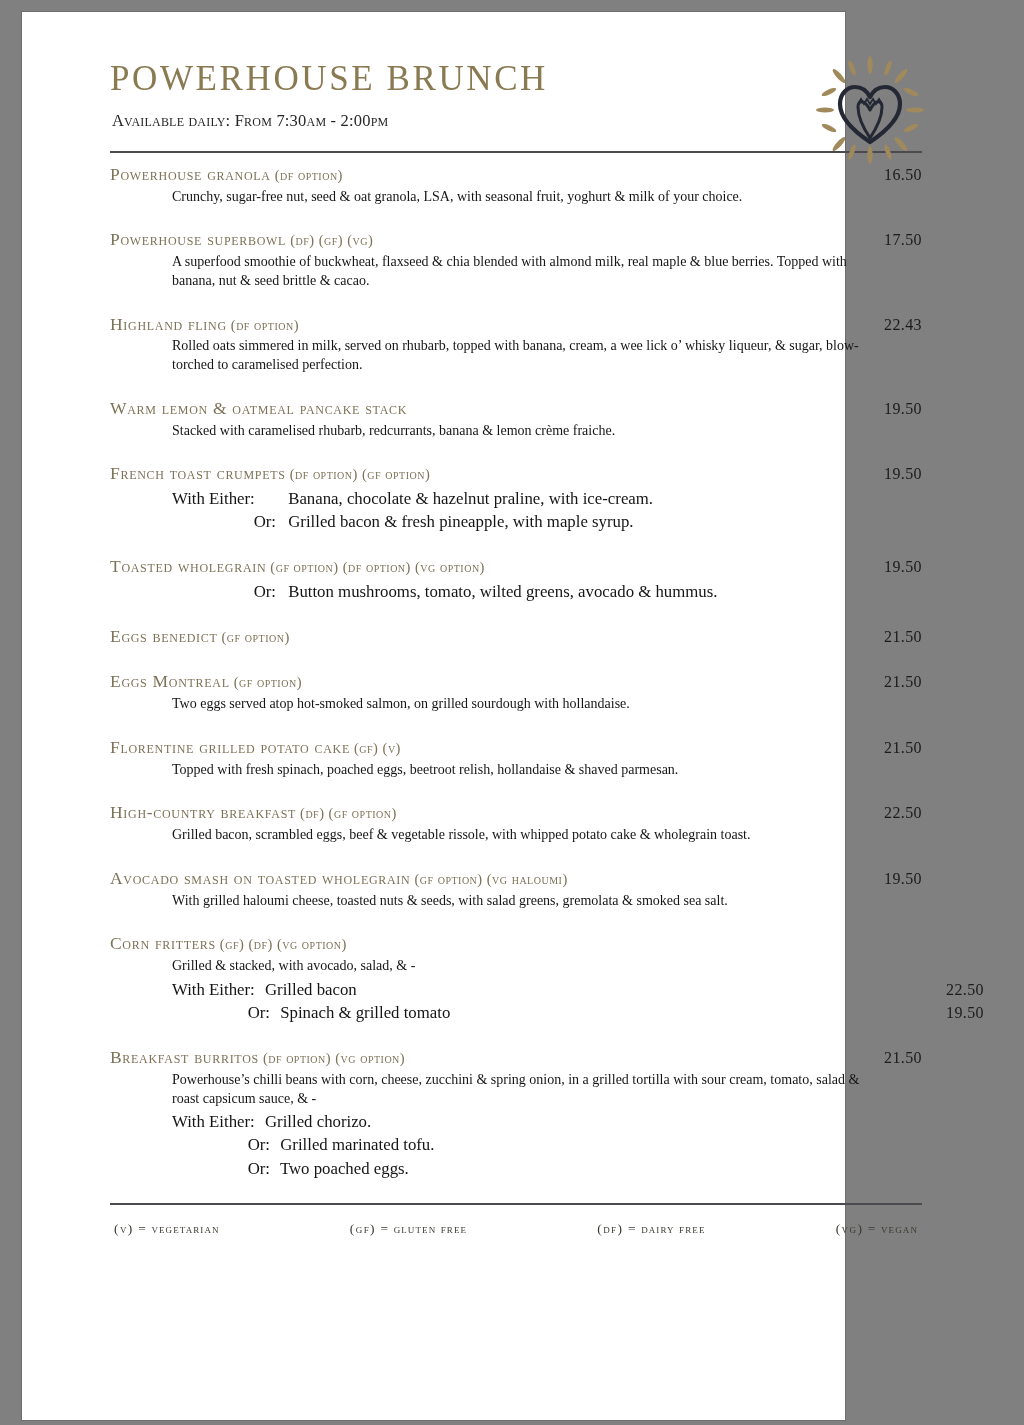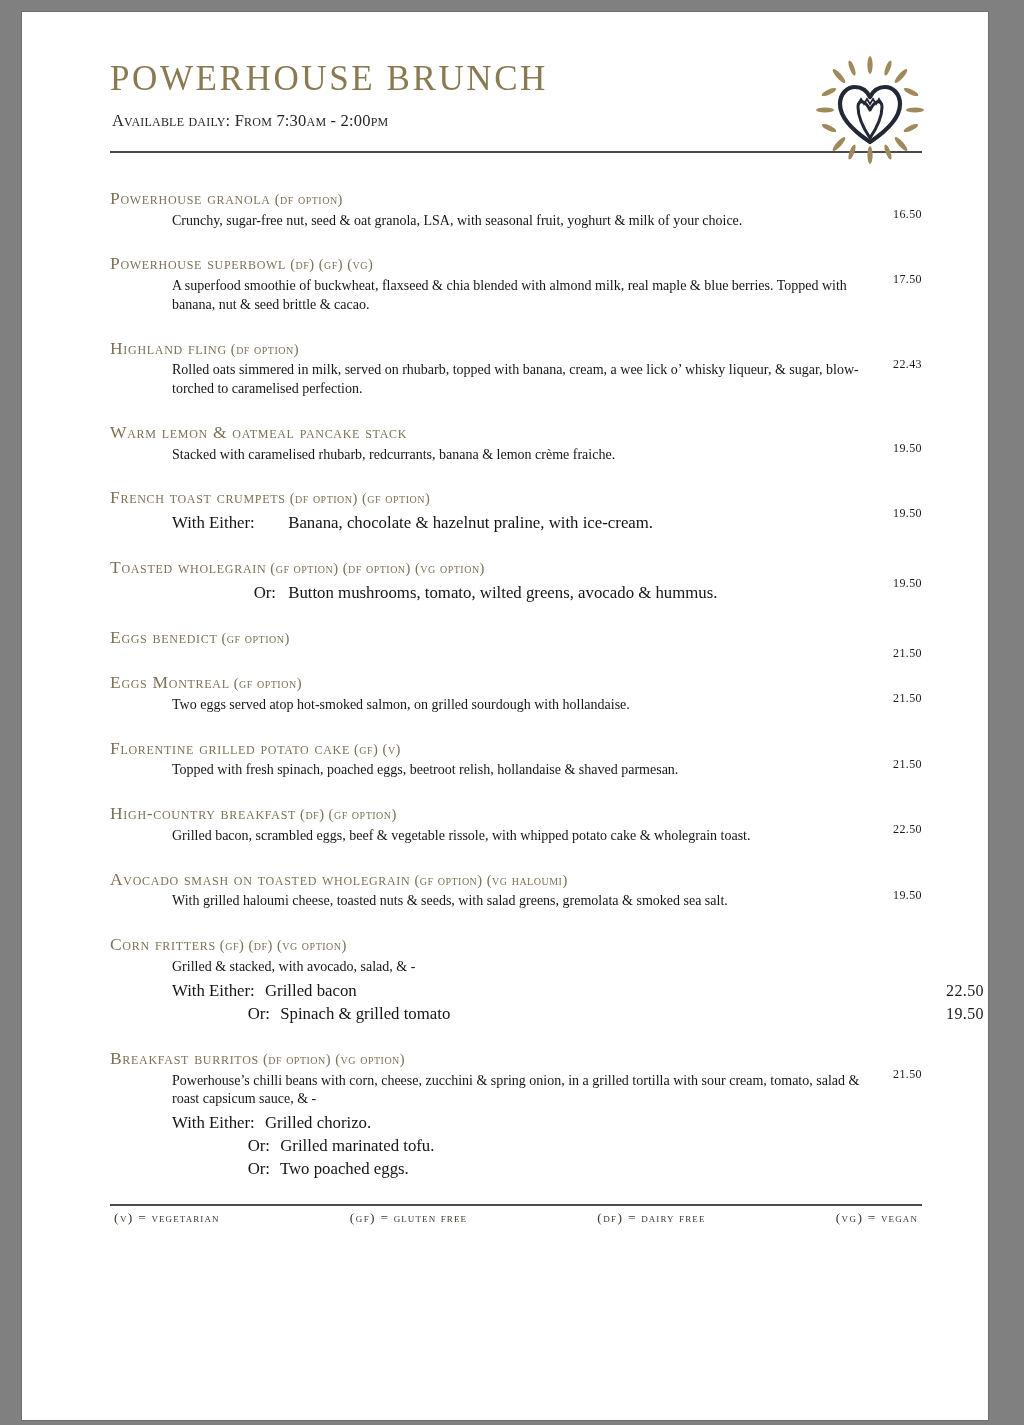--- a/index.html
+++ b/index.html
@@ -11,21 +11,21 @@
     width: 1024px; height: 1425px;
     background: #808080;
     font-family: "Liberation Serif", "DejaVu Serif", serif;
     overflow: hidden;
   }
 
   
   .page {
     position: absolute;
     left: 22px; top: 12px;
-    width: 966px; height: 1408px;
+    width: 823px; height: 1408px;
     background: #ffffff;
     box-shadow: 0 0 0 1px #6e6e6e;
   }
   .page-inner {
     position: absolute;
     left: 88px; top: 48px;
     width: 812px;
   }
 
   
@@ -64,21 +64,21 @@
     border-top: 2px solid #4a4a4f;
     margin-top: 20px;
   }
   .rule-footer {
     height: 0;
     border-top: 2px solid #4a4a4f;
     margin-top: 14px;
   }
 
   
-  .menu-list { margin-top: 24px; }
+  .menu-list { }
 
   .menu-item { position: relative; margin-bottom: 23px; }
 
   .item-head {
     position: relative;
     display: block;
   }
   .item-name {
     font-size: 17.5px;
     color: #7d7257;
@@ -90,22 +90,22 @@
   .item-tags {
     font-size: 14.5px;
     color: #7d7257;
     font-variant: small-caps;
     letter-spacing: 0.5px;
     display: inline;
   }
   .item-price {
     position: absolute;
     right: 0;
-    top: 19px;
-    font-size: 12px;
+    top: 2px;
+    font-size: 16px;
     color: #1b1b1b;
     letter-spacing: 0.4px;
     font-variant-numeric: oldstyle-nums;
     white-space: nowrap;
   }
 
   .item-desc {
     margin: 2px 0 0 62px;
     font-size: 14px;
     color: #151515;
@@ -138,21 +138,21 @@
     font-size: 16px;
     color: #1b1b1b;
     font-variant-numeric: oldstyle-nums;
     letter-spacing: 0.4px;
   }
 
   
   .legend {
     display: flex;
     justify-content: space-between;
-    margin-top: 4px;
+    margin-top: 16px;
     padding: 0 4px;
   }
   .legend-entry {
     font-size: 13.5px;
     color: #3b382f;
     font-variant: small-caps;
     letter-spacing: 1.1px;
     white-space: nowrap;
   }
   .legend-entry .code { letter-spacing: 1.4px; }
@@ -245,20 +245,24 @@
         <div class="item-head">
           <span class="item-name">French toast crumpets</span>
           <span class="item-tags">(df option) (gf option)</span>
           <span class="item-price">19.50</span>
         </div>
         <div class="opt-rows">
           <div class="opt-row">
             <span class="opt-lead w-a">With Either:</span>
             <span>Banana, chocolate &amp; hazelnut praline, with ice-cream.</span>
           </div>
+          <div class="opt-row">
+            <span class="opt-lead w-b">Or:</span>
+            <span>Grilled bacon &amp; fresh pineapple, with maple syrup.</span>
+          </div>
         </div>
       </div>
 
       <div class="menu-item">
         <div class="item-head">
           <span class="item-name">Toasted wholegrain</span>
           <span class="item-tags">(gf option) (df option) (vg option)</span>
           <span class="item-price">19.50</span>
         </div>
         <div class="opt-rows">

